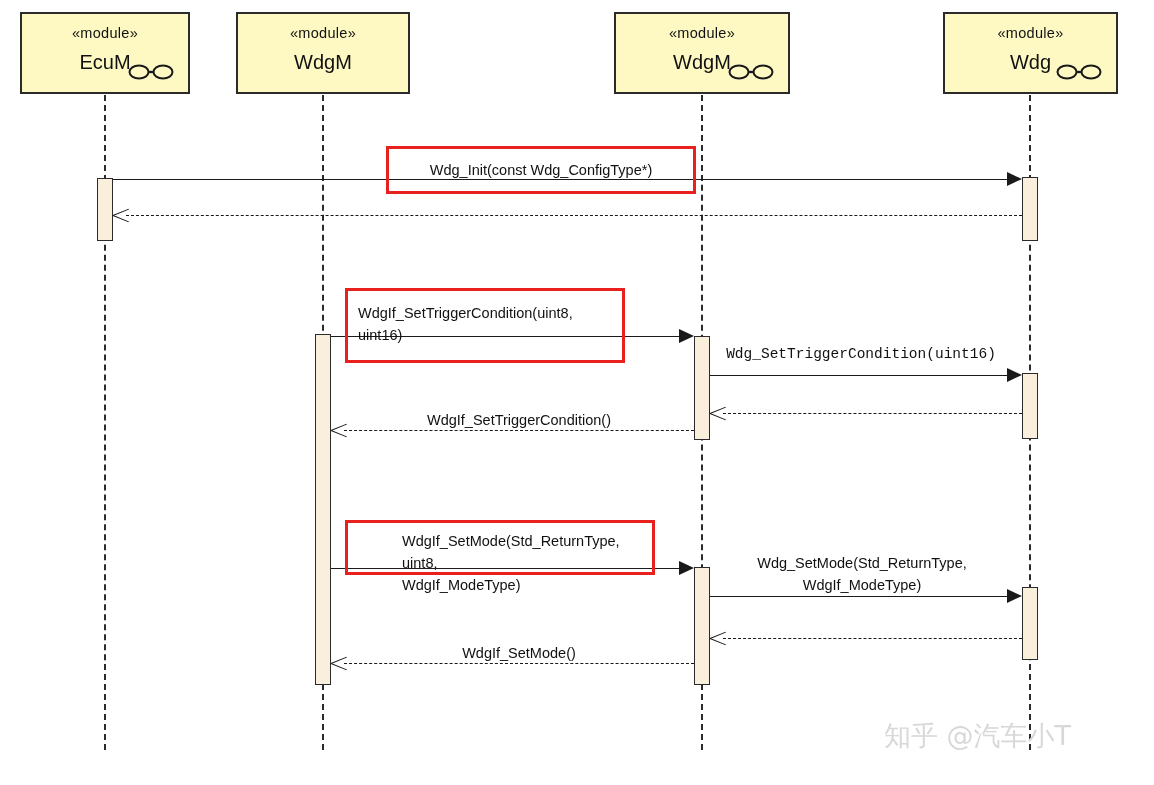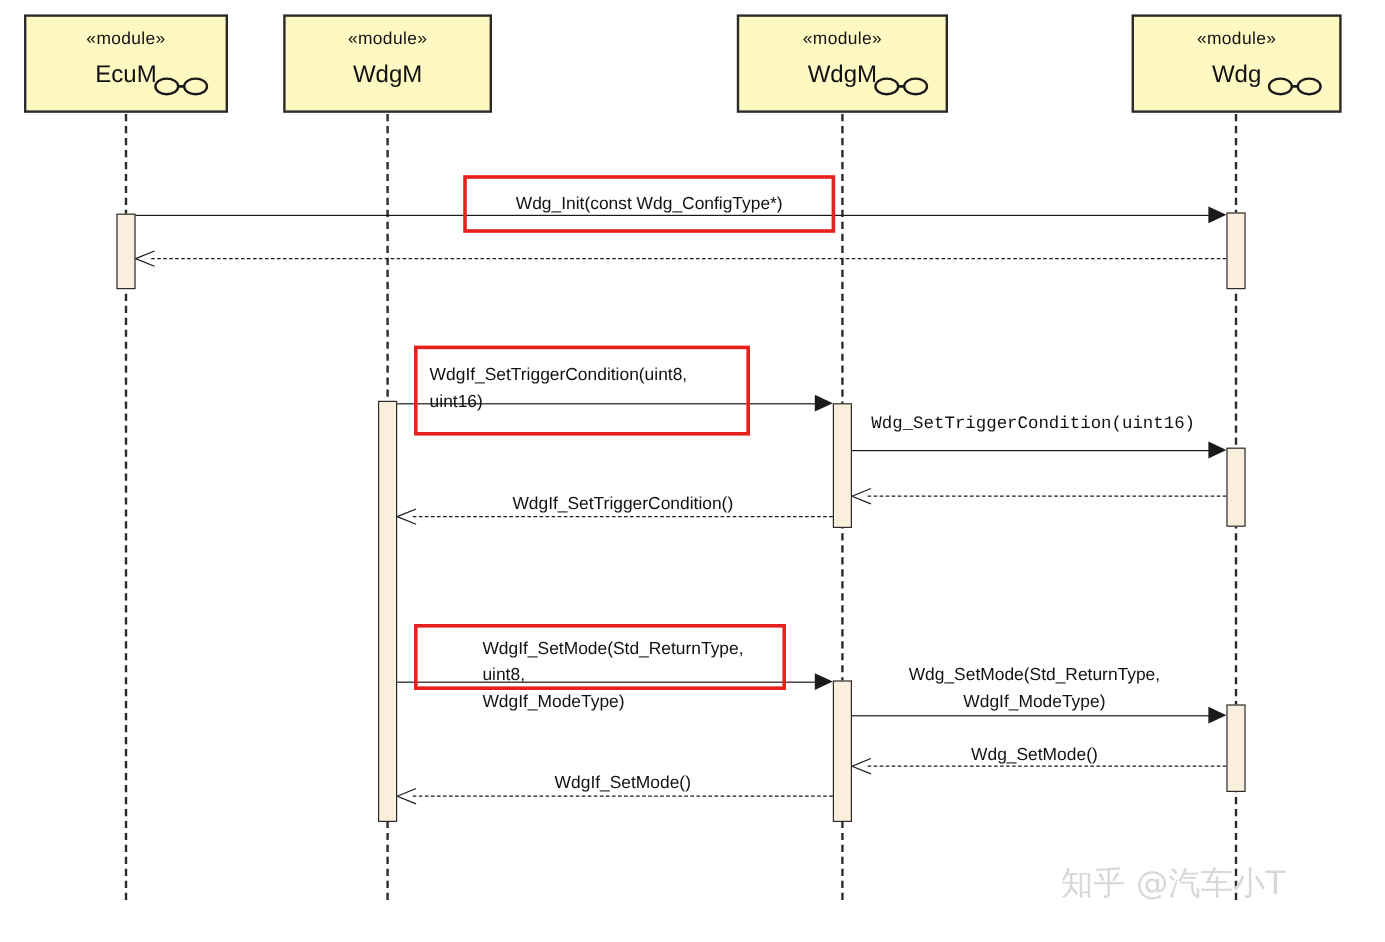--- a/index.html
+++ b/index.html
@@ -199,21 +199,20 @@
 WdgIf_ModeType)</div>
   </div>
 
   <div class="msg-line" style="left:710px; top:596px; width:301px;"></div>
   <div class="arrowhead filled-right" style="left:1007px; top:589px;"></div>
   <div class="msg-label center" style="left:712px; top:553px; width:300px;">Wdg_SetMode(Std_ReturnType,
 WdgIf_ModeType)</div>
 
   <div class="msg-line ret" style="left:723px; top:638px; width:299px;"></div>
   <div class="arrowhead open-left" style="left:710px; top:630px;"></div>
-  <div class="msg-label center" style="left:712px; top:619px; width:300px;">Wdg_SetMode()</div>
 
   <div class="msg-line ret" style="left:344px; top:663px; width:350px;"></div>
   <div class="arrowhead open-left" style="left:331px; top:655px;"></div>
   <div class="msg-label center" style="left:344px; top:643px; width:350px;">WdgIf_SetMode()</div>
 
   <div class="watermark" style="left:884px; top:718px;">知乎 @汽车小T</div>
 
 </div>
 
 </body></html>

